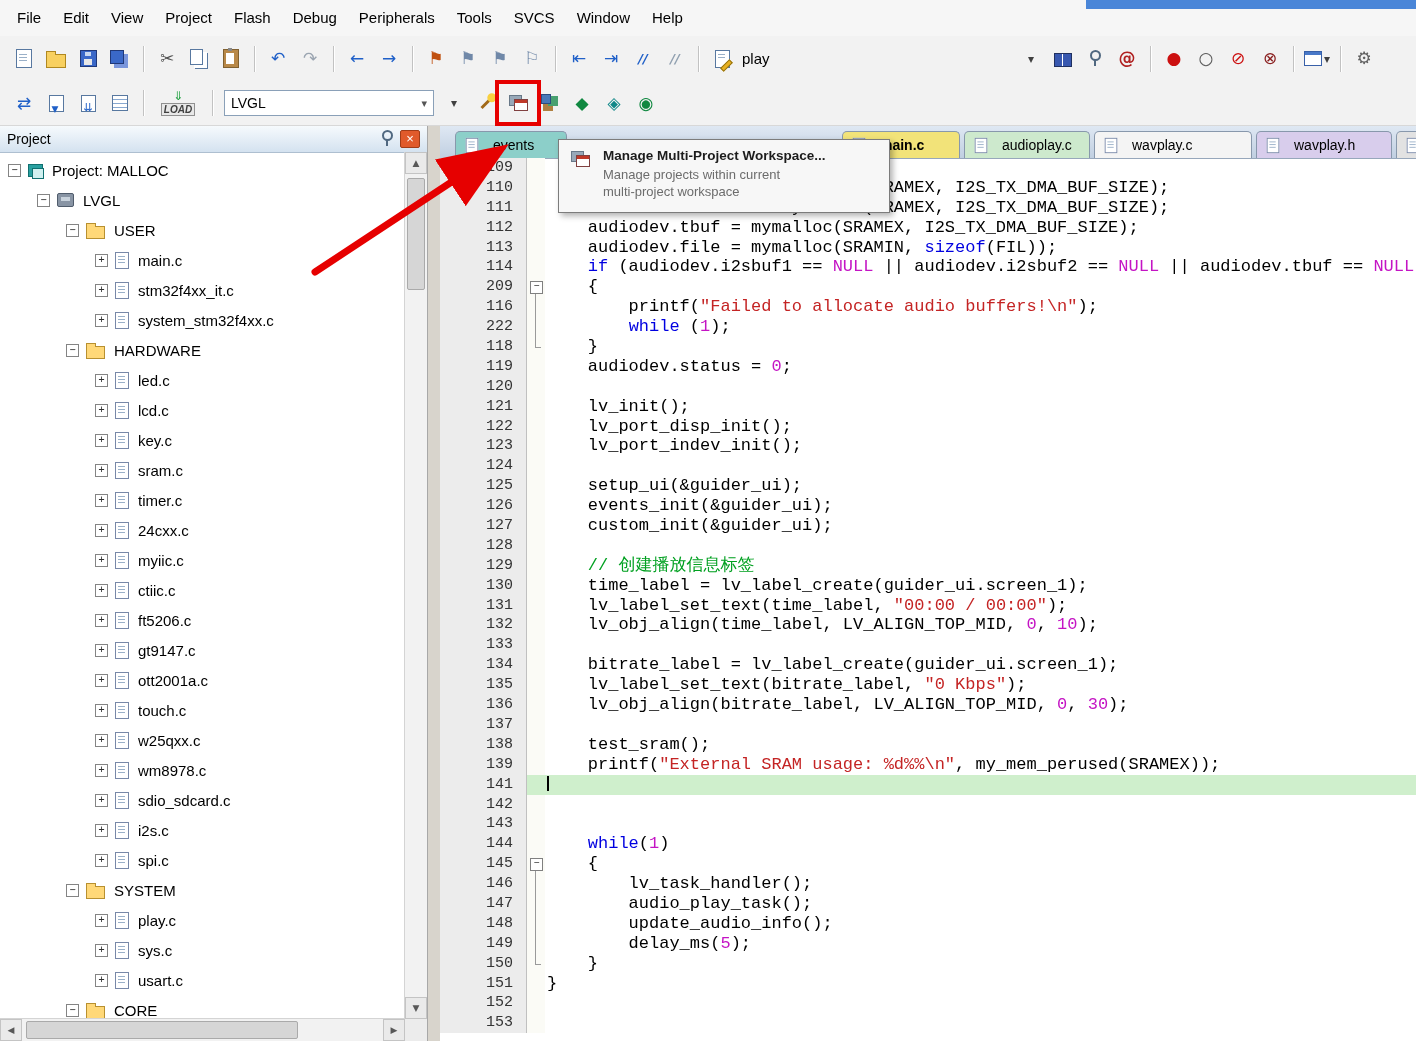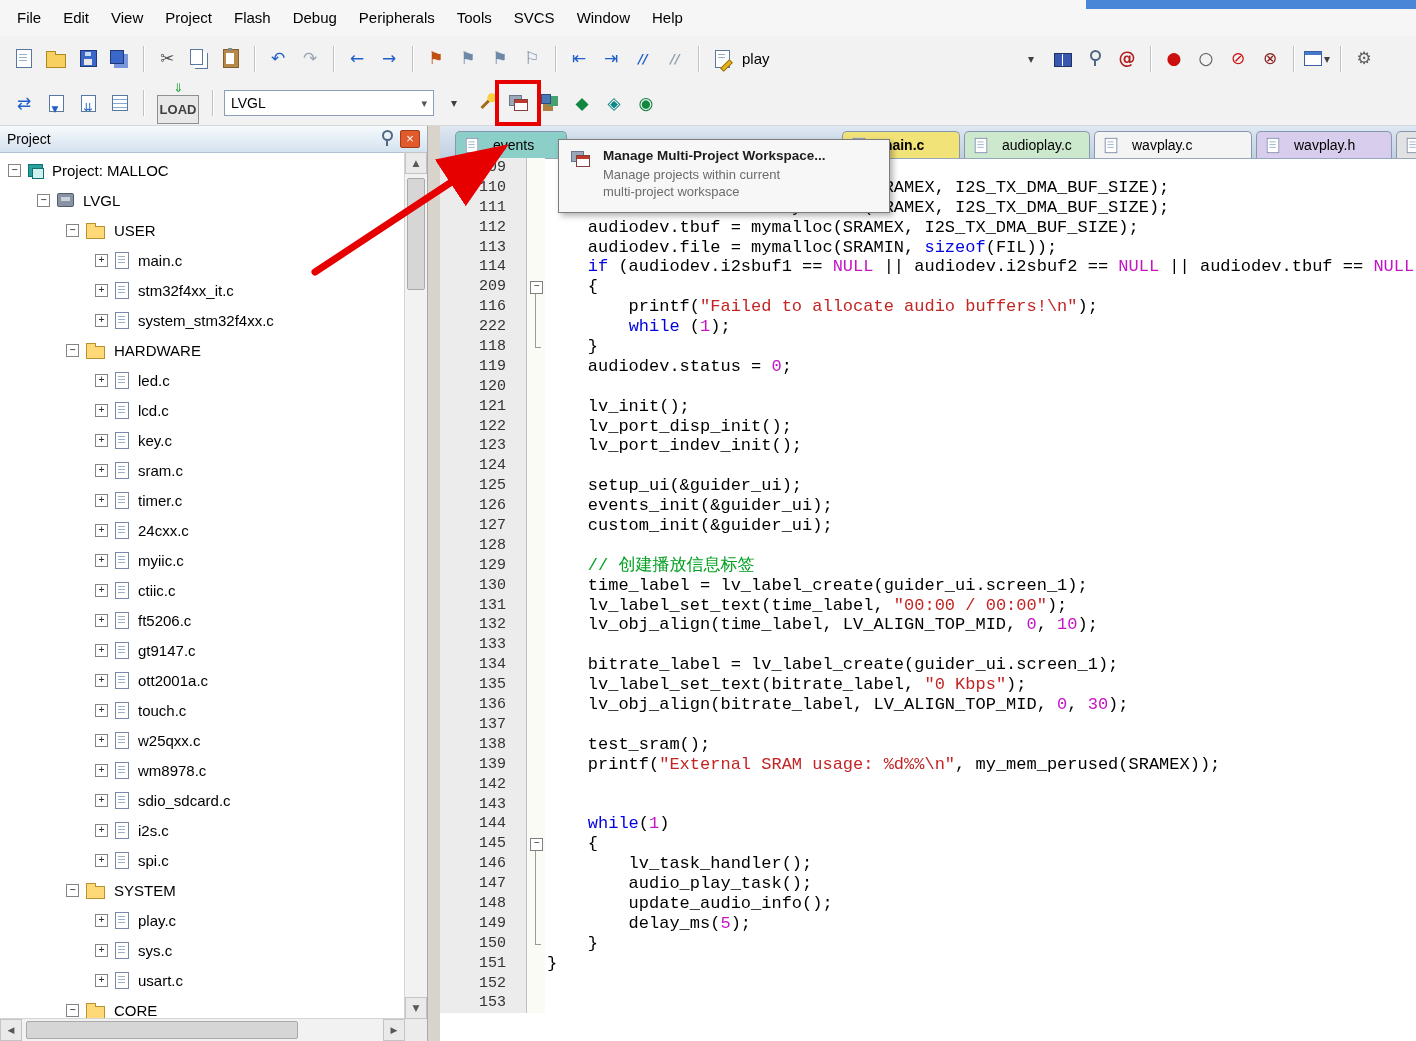--- a/index.html
+++ b/index.html
@@ -20,22 +20,22 @@
   .tb-sep{width:1px;height:26px;background:#c2c2c2;margin:0 7px;box-shadow:1px 0 0 #ffffff;flex-shrink:0;}
   .tb-label{font-size:15px;margin-left:4px;}
   .tb-right{margin-left:auto;display:flex;align-items:center;margin-right:28px;}
   .gic{font-family:"DejaVu Sans",sans-serif;font-size:17px;line-height:1;}
   .tb-combo{width:210px;height:26px;background:#fff;border:1px solid #8aa0b8;display:flex;
             align-items:center;margin:0 4px;padding:0 6px;box-sizing:border-box;flex-shrink:0;}
   .combo-text{font-size:14px;flex:1;}
   .combo-arrow{font-size:11px;color:#555;}
   .tb-load{width:50px;height:32px;flex-direction:column;gap:1px;}
   .load-arrow{font-family:"DejaVu Sans",sans-serif;font-size:12px;color:#20a040;line-height:1;}
-  .load-text{font-size:13px;font-weight:bold;color:#404040;border:1px solid #909090;
-             padding:8px 2px;background:#e8e8e8;line-height:11px;}
+  .load-text{font-size:10px;font-weight:bold;color:#404040;border:1px solid #909090;
+             padding:0 2px;background:#e8e8e8;line-height:11px;font-style:italic;}
   .red-box{position:absolute;left:-9px;top:-9px;right:-9px;bottom:-9px;
            border:4px solid #e60000;z-index:60;}
 
   
   .cic{display:inline-block;position:relative;}
   .cic-page{width:14px;height:17px;background:#fff;border:1px solid #5878a0;}
   .cic-page::after{content:'';position:absolute;left:2px;top:4px;width:8px;height:1px;
                    background:#9ab0c8;box-shadow:0 3px 0 #9ab0c8,0 6px 0 #9ab0c8;}
   .cic-folder-open{width:18px;height:12px;background:#f8d060;border:1px solid #b08820;margin-top:5px;}
   .cic-folder-open::before{content:'';position:absolute;left:-1px;top:-4px;width:8px;height:3px;
@@ -136,21 +136,21 @@
           background:linear-gradient(#dfe8f3,#c0cfe1);border-bottom:1px solid #97a7bb;}
   .tab{position:absolute;bottom:0;height:27px;border:1px solid #8898ac;border-bottom:none;
        border-radius:5px 5px 0 0;display:flex;align-items:center;gap:6px;padding:0 9px;
        font-size:14px;box-sizing:border-box;overflow:hidden;white-space:nowrap;}
   .tab-active .tab-label{font-weight:bold;}
   .tab .ti-file{transform:scale(.9);}
   .code-area{position:absolute;top:32px;left:0;right:0;bottom:0;overflow:hidden;
              font-family:"Liberation Mono","DejaVu Sans Mono",monospace;font-size:17px;}
   .code-row{height:19.9px;line-height:19.9px;display:flex;white-space:pre;}
   .gut{width:87px;flex-shrink:0;background:#ececec;border-right:1px solid #c0c0c0;
-       box-sizing:border-box;text-align:right;padding-right:20px;color:#333;font-size:15px;}
+       box-sizing:border-box;text-align:right;padding-right:13px;color:#333;font-size:15px;}
   .fold{width:18px;flex-shrink:0;position:relative;background:#fbfbf6;}
   .fbox{position:absolute;left:3px;top:4px;width:11px;height:11px;border:1px solid #808080;
         background:#fff;font-size:10px;line-height:9px;text-align:center;color:#303030;z-index:2;}
   .fline{position:absolute;left:8px;top:0;bottom:0;width:1px;background:#9a9a9a;}
   .fline-lower{top:16px;bottom:0;}
   .fline-upper{top:0;height:10px;bottom:auto;}
   .fstub{position:absolute;left:8px;top:10px;width:6px;height:1px;background:#9a9a9a;}
   .code-text{flex:1;padding-left:2px;}
   .hl .fold,.hl .code-text{background:#cfefcc;}
   .caret{display:inline-block;width:2px;height:15px;background:#000;vertical-align:-2px;}
@@ -560,20 +560,21 @@
       <div class="code-row"><span class="gut">130</span><span class="fold"></span><span class="code-text"><span class="tok-p">    time_label = lv_label_create(guider_ui.screen_1);</span></span></div>
       <div class="code-row"><span class="gut">131</span><span class="fold"></span><span class="code-text"><span class="tok-p">    lv_label_set_text(time_label, </span><span class="tok-s">"00:00 / 00:00"</span><span class="tok-p">);</span></span></div>
       <div class="code-row"><span class="gut">132</span><span class="fold"></span><span class="code-text"><span class="tok-p">    lv_obj_align(time_label, LV_ALIGN_TOP_MID, </span><span class="tok-n">0</span><span class="tok-p">, </span><span class="tok-n">10</span><span class="tok-p">);</span></span></div>
       <div class="code-row"><span class="gut">133</span><span class="fold"></span><span class="code-text"></span></div>
       <div class="code-row"><span class="gut">134</span><span class="fold"></span><span class="code-text"><span class="tok-p">    bitrate_label = lv_label_create(guider_ui.screen_1);</span></span></div>
       <div class="code-row"><span class="gut">135</span><span class="fold"></span><span class="code-text"><span class="tok-p">    lv_label_set_text(bitrate_label, </span><span class="tok-s">"0 Kbps"</span><span class="tok-p">);</span></span></div>
       <div class="code-row"><span class="gut">136</span><span class="fold"></span><span class="code-text"><span class="tok-p">    lv_obj_align(bitrate_label, LV_ALIGN_TOP_MID, </span><span class="tok-n">0</span><span class="tok-p">, </span><span class="tok-n">30</span><span class="tok-p">);</span></span></div>
       <div class="code-row"><span class="gut">137</span><span class="fold"></span><span class="code-text"></span></div>
       <div class="code-row"><span class="gut">138</span><span class="fold"></span><span class="code-text"><span class="tok-p">    test_sram();</span></span></div>
       <div class="code-row"><span class="gut">139</span><span class="fold"></span><span class="code-text"><span class="tok-p">    printf(</span><span class="tok-s">"External SRAM usage: %d%%\n"</span><span class="tok-p">, my_mem_perused(SRAMEX));</span></span></div>
+      <div class="code-row hl"><span class="gut">141</span><span class="fold"></span><span class="code-text"><span class="caret"></span></span></div>
       <div class="code-row"><span class="gut">142</span><span class="fold"></span><span class="code-text"></span></div>
       <div class="code-row"><span class="gut">143</span><span class="fold"></span><span class="code-text"></span></div>
       <div class="code-row"><span class="gut">144</span><span class="fold"></span><span class="code-text"><span class="tok-p">    </span><span class="tok-k">while</span><span class="tok-p">(</span><span class="tok-n">1</span><span class="tok-p">)</span></span></div>
       <div class="code-row"><span class="gut">145</span><span class="fold"><span class="fbox">−</span><span class="fline fline-lower"></span></span><span class="code-text"><span class="tok-p">    {</span></span></div>
       <div class="code-row"><span class="gut">146</span><span class="fold"><span class="fline"></span></span><span class="code-text"><span class="tok-p">        lv_task_handler();</span></span></div>
       <div class="code-row"><span class="gut">147</span><span class="fold"><span class="fline"></span></span><span class="code-text"><span class="tok-p">        audio_play_task();</span></span></div>
       <div class="code-row"><span class="gut">148</span><span class="fold"><span class="fline"></span></span><span class="code-text"><span class="tok-p">        update_audio_info();</span></span></div>
       <div class="code-row"><span class="gut">149</span><span class="fold"><span class="fline"></span></span><span class="code-text"><span class="tok-p">        delay_ms(</span><span class="tok-n">5</span><span class="tok-p">);</span></span></div>
       <div class="code-row"><span class="gut">150</span><span class="fold"><span class="fline fline-upper"></span><span class="fstub"></span></span><span class="code-text"><span class="tok-p">    }</span></span></div>
       <div class="code-row"><span class="gut">151</span><span class="fold"></span><span class="code-text"><span class="tok-p">}</span></span></div>

